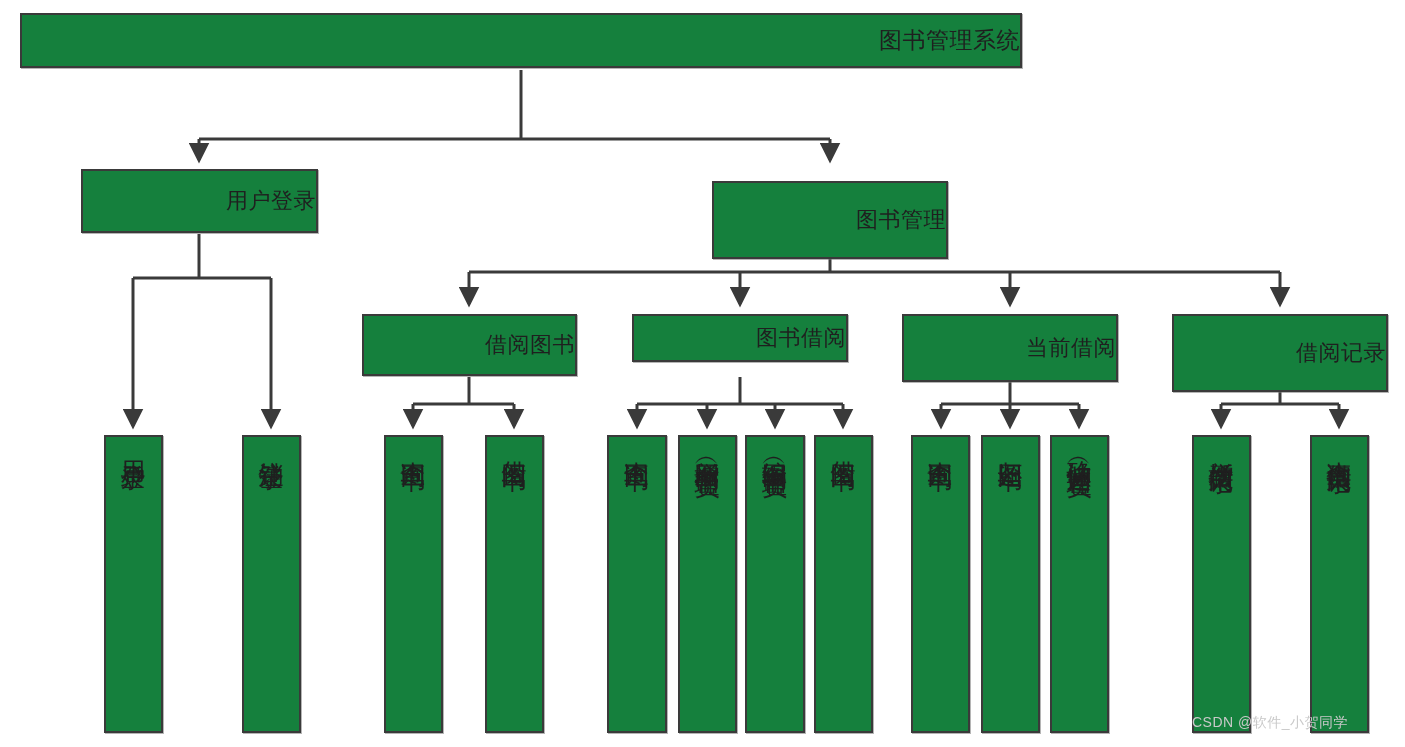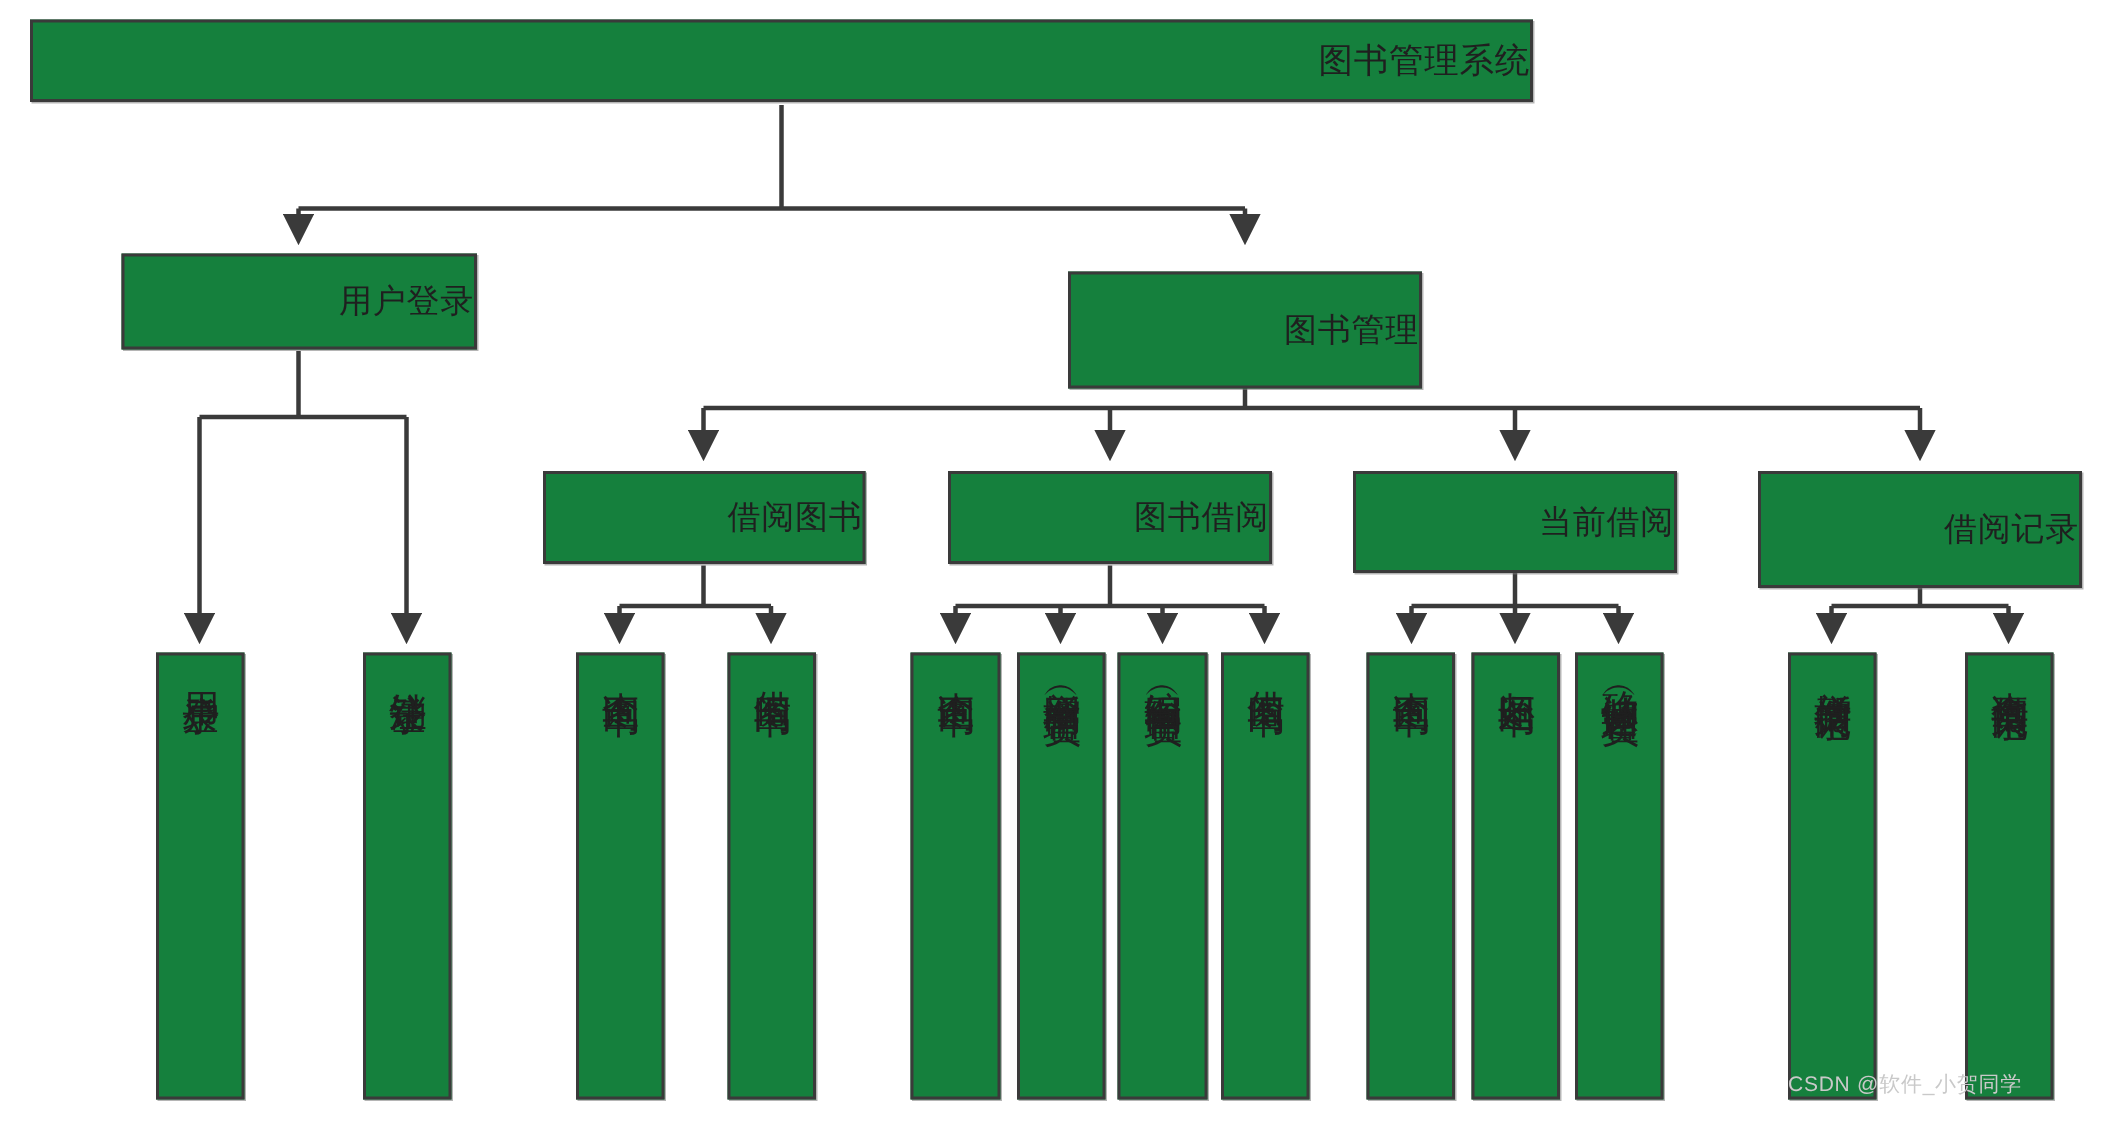--- a/index.html
+++ b/index.html
@@ -133,21 +133,21 @@
   </div>
 
   <div class="node horiz" style="left:712px; top:169px; width:236px; height:78px;margin-top:12px;">
     <span class="label">图书管理</span>
   </div>
 
   <div class="node horiz" style="left:362px; top:314px; width:215px; height:62px;">
     <span class="label">借阅图书</span>
   </div>
 
-  <div class="node horiz" style="left:632px; top:314px; width:216px; height:62px;">
+  <div class="node horiz" style="left:632px; top:314px; width:216px; height:48px;">
     <span class="label">图书借阅</span>
   </div>
 
   <div class="node horiz" style="left:902px; top:314px; width:216px; height:68px;">
     <span class="label">当前借阅</span>
   </div>
 
   <div class="node horiz" style="left:1172px; top:314px; width:216px; height:78px;">
     <span class="label">借阅记录</span>
   </div>

